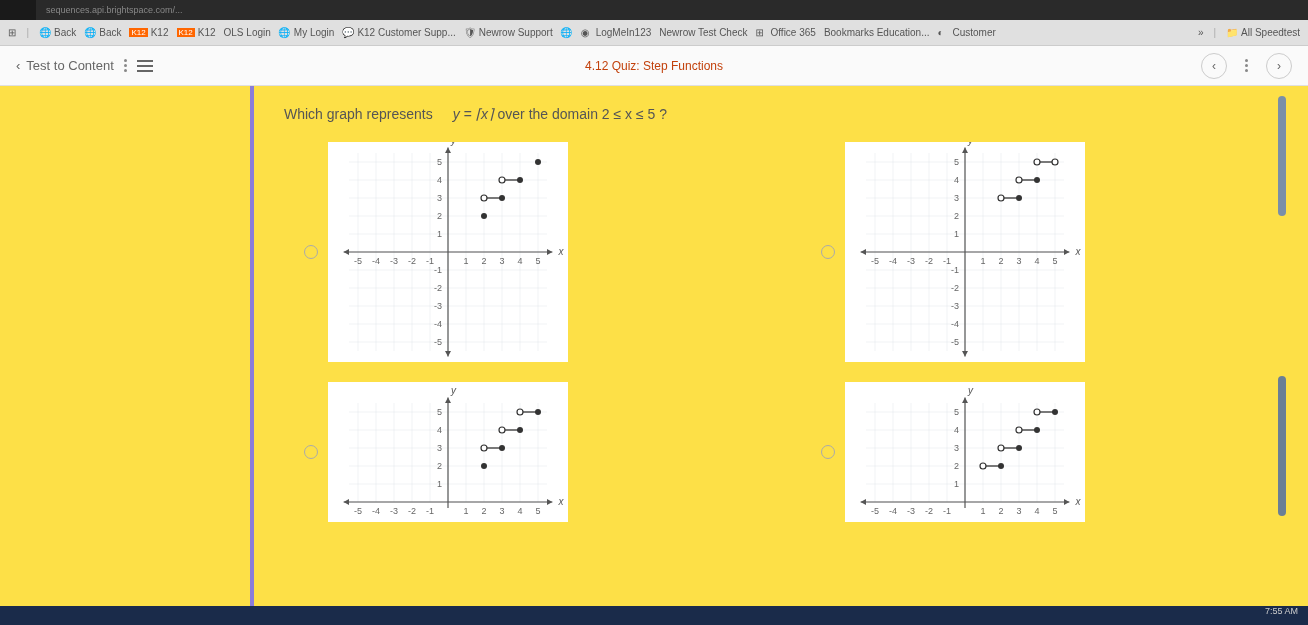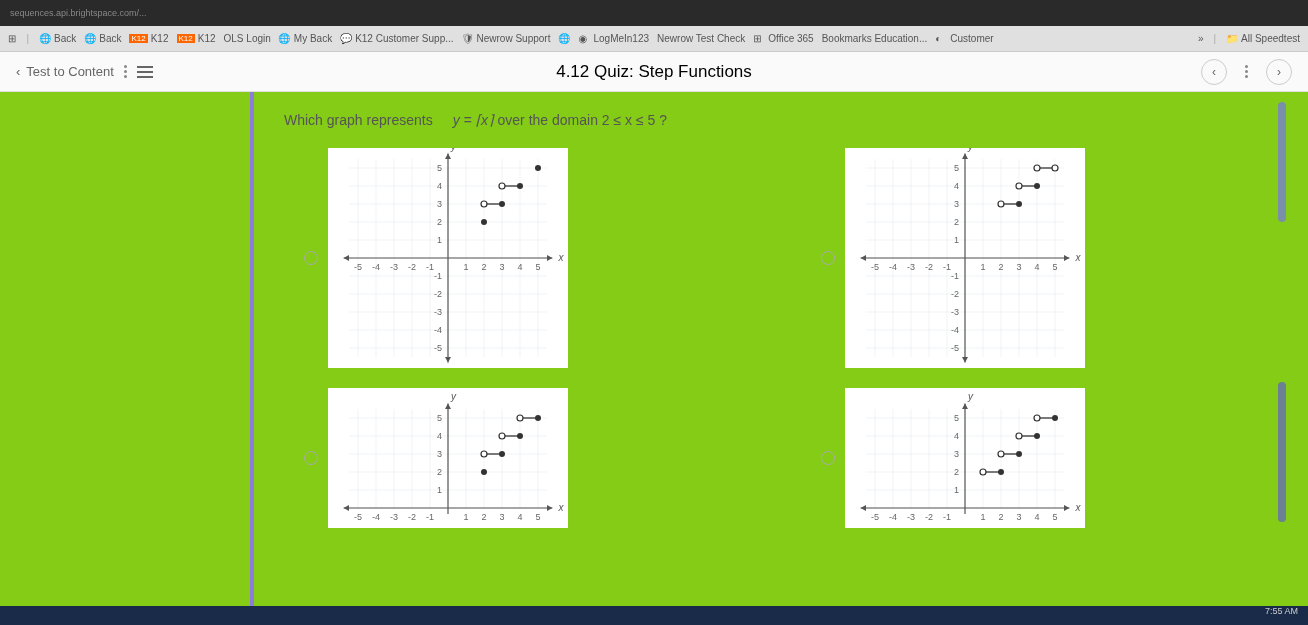--- a/index.html
+++ b/index.html
@@ -1,32 +1,32 @@
 <!DOCTYPE html>
 <html><head>
 <meta charset="utf-8">
 <style>
 * { margin: 0; padding: 0; box-sizing: border-box; font-family: Arial, sans-serif; }
 body { background: #1a1a1a; width: 1308px; height: 625px; overflow: hidden; position: relative; }
-.browser-chrome { height: 26px; background: #2a2a2a; color: #888; font-size: 9px; padding: 3px 10px; display: flex; align-items: center; }
+.browser-chrome { height: 20px; background: #2a2a2a; color: #888; font-size: 9px; padding: 3px 10px; display: flex; align-items: center; margin-left: 36px; }
 .bookmarks-bar { height: 26px; background: #e0e0e0; display: flex; align-items: center; padding: 0 8px; gap: 8px; font-size: 10px; color: #555; border-bottom: 1px solid #ccc; }
 .bookmark-item { display: flex; align-items: center; gap: 3px; cursor: pointer; white-space: nowrap; }
 .bookmark-icon { width: 12px; height: 12px; display: inline-block; }
 .bk-sep { color: #aaa; margin: 0 2px; }
 .spacer { flex: 1; }
 .app-header { height: 40px; background: #fafafa; display: flex; align-items: center; padding: 0 16px; border-bottom: 1px solid #e0e0e0; position: relative; }
 .back-content { display: flex; align-items: center; gap: 6px; color: #666; font-size: 13px; cursor: pointer; }
 .vdots { display: flex; flex-direction: column; gap: 2px; margin: 0 10px; }
 .vdots span { width: 3px; height: 3px; background: #888; border-radius: 50%; }
 .hamburger { display: flex; flex-direction: column; gap: 3px; cursor: pointer; }
 .hamburger span { width: 16px; height: 2px; background: #666; }
-.quiz-title { position: absolute; left: 50%; transform: translateX(-50%); color: #000000; font-size: 17px; }
+.quiz-title { position: absolute; left: 50%; transform: translateX(-50%); color: #c2410c; font-size: 12px; }
 .nav-circles { display: flex; gap: 8px; align-items: center; }
 .nav-circle { width: 26px; height: 26px; border: 1px solid #ccc; border-radius: 50%; display: flex; align-items: center; justify-content: center; color: #666; cursor: pointer; font-size: 12px; }
-.content-area { display: flex; height: 520px; background: #84cc16; text-align: right; }
+.content-area { display: flex; height: 520px; background: #fde047; text-align: right; }
 .purple-bar { width: 4px; background: #8b7dd8; margin-left: 250px; }
 .question-area { flex: 1; padding: 20px 30px; position: relative; }
 .question-text { color: #555; font-size: 14px; margin-bottom: 20px; display: flex; align-items: center; gap: 4px; }
 .graphs-grid { display: grid; grid-template-columns: 1fr 1fr; gap: 20px 60px; margin-left: 20px; }
 .graph-option { display: flex; align-items: center; gap: 10px; }
 .radio { width: 14px; height: 14px; border: 1px solid #aaa; border-radius: 50%; cursor: pointer; flex-shrink: 0; }
 .graph-svg { background: #fff; }
 .scrollbar-right { position: absolute; right: 20px; top: 0; width: 12px; height: 100%; }
 .scroll-thumb { width: 8px; height: 120px; background: #7a8fa8; border-radius: 4px; margin-top: 10px; margin-left: 2px; }
 .scroll-thumb2 { width: 8px; height: 140px; background: #6b7f95; border-radius: 4px; margin-top: 160px; margin-left: 2px; }
@@ -55,21 +55,21 @@
     <span style="background:#f60;color:#fff;padding:0 2px;font-size:8px;">K12</span>
     <span>K12</span>
   </span>
   <span class="bookmark-item">
     <span style="background:#f60;color:#fff;padding:0 2px;font-size:8px;">K12</span>
     <span>K12</span>
   </span>
   <span class="bookmark-item">OLS Login</span>
   <span class="bookmark-item">
     <span class="bookmark-icon">🌐</span>
-    <span>My Back</span>
+    <span>My Login</span>
   </span>
   <span class="bookmark-item">
     <span class="bookmark-icon">💬</span>
     <span>K12 Customer Supp...</span>
   </span>
   <span class="bookmark-item">
     <span class="bookmark-icon">🛡</span>
     <span>Newrow Support</span>
   </span>
   <span class="bookmark-item">

